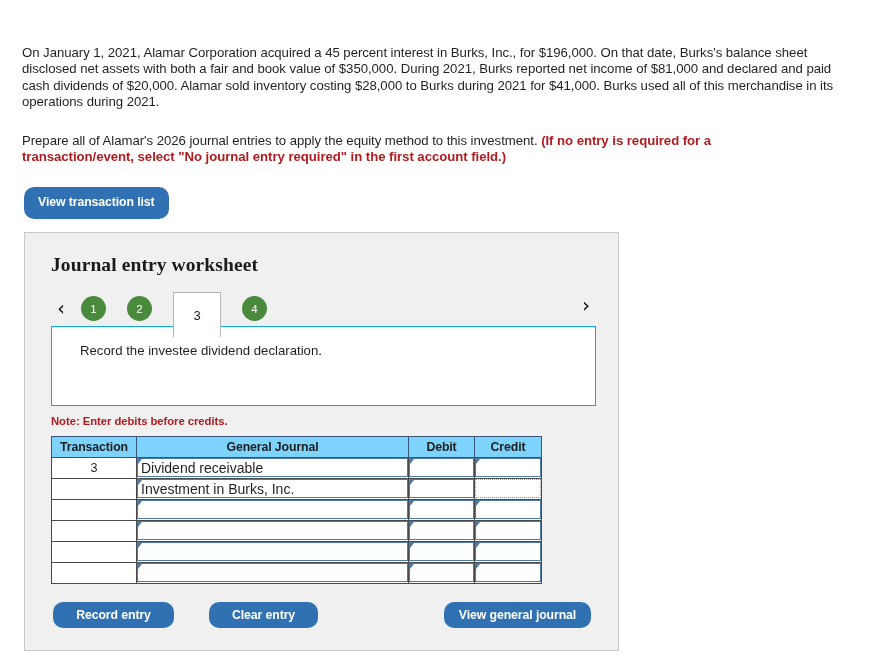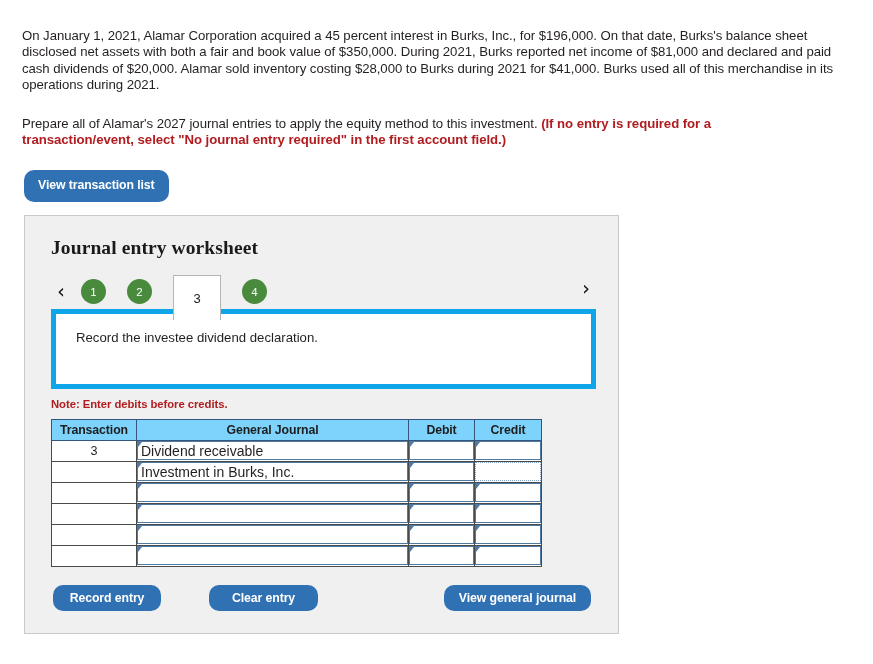--- a/index.html
+++ b/index.html
@@ -14,20 +14,21 @@
     height: 664px;
     font-family: "Liberation Sans", sans-serif;
     font-size: 13px;
     color: #231f20;
     overflow: hidden;
   }
 
   
   .problem-wrap {
     padding: 28px 14px 0 22px;
+    margin-top: 17px;
   }
   .problem-text {
     font-size: 13.2px;
     line-height: 16.4px;
     color: #231f20;
     max-width: 848px;
     margin: 0;
     letter-spacing: -0.05px;
   }
   .instruction-text {
@@ -136,23 +137,23 @@
     margin-bottom: -12px;
     cursor: pointer;
     user-select: none;
     position: relative;
     z-index: 3;
   }
 
   
   .desc-box {
     background: #ffffff;
-    border: 5px solid #0ea5e9;
+    border: 1px solid #0ea5e9;
     height: 80px;
-    padding: 16px 0 0 20px;
+    padding: 16px 0 0 28px;
     font-size: 13.2px;
     color: #231f20;
     position: relative;
     z-index: 1;
   }
 
   .note {
     color: #b01c20;
     font-size: 11.3px;
     font-weight: bold;
@@ -227,31 +228,31 @@
     position: relative;
     height: 26px;
   }
   .btn-footer {
     position: absolute;
     top: 0;
     height: 26px;
     padding: 0 10px;
     font-size: 12.3px;
   }
-  .btn-record  { left: 2px;   width: 108px; }
+  .btn-record  { left: 2px;   width: 121px; }
   .btn-clear   { left: 158px; width: 109px; }
   .btn-viewgj  { left: 393px; width: 147px; }
 </style>
 </head>
 <body>
 
 <div class="problem-wrap">
   <p class="problem-text">On January 1, 2021, Alamar Corporation acquired a 45 percent interest in Burks, Inc., for $196,000. On that date, Burks's balance sheet disclosed net assets with both a fair and book value of $350,000. During 2021, Burks reported net income of $81,000 and declared and paid cash dividends of $20,000. Alamar sold inventory costing $28,000 to Burks during 2021 for $41,000. Burks used all of this merchandise in its operations during 2021.</p>
   <p class="instruction-text">
-    <span>Prepare all of Alamar's 2027 journal entries to apply the equity method to this investment. </span><span class="red-bold">(If no entry is required for a transaction/event, select "No journal entry required" in the first account field.)</span>
+    <span>Prepare all of Alamar's 2026 journal entries to apply the equity method to this investment. </span><span class="red-bold">(If no entry is required for a transaction/event, select "No journal entry required" in the first account field.)</span>
   </p>
 </div>
 
 <div class="toolbar-row">
   <button class="btn btn-view-transaction">View transaction list</button>
 </div>
 
 <div class="panel">
 
   <h2 class="panel-title">Journal entry worksheet</h2>

